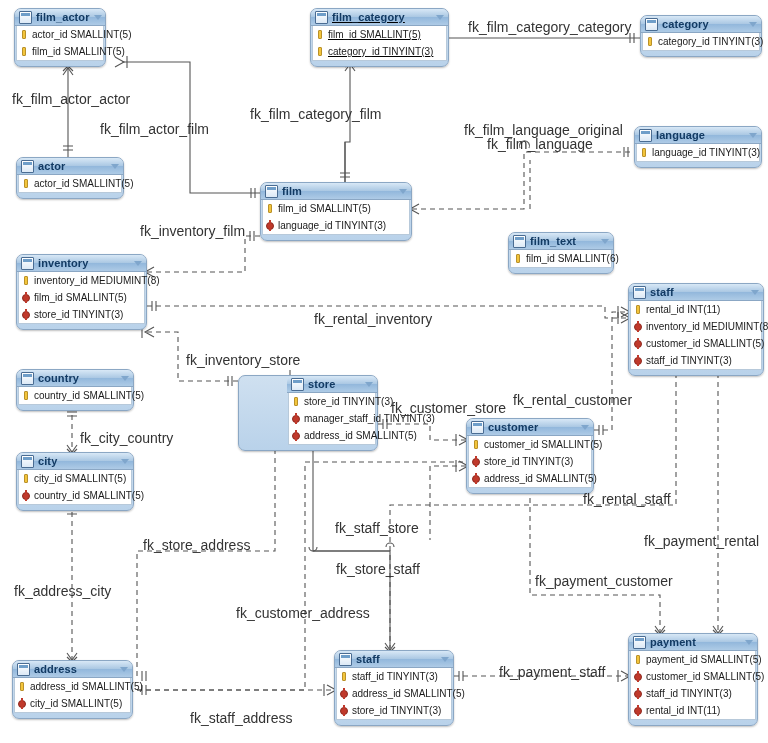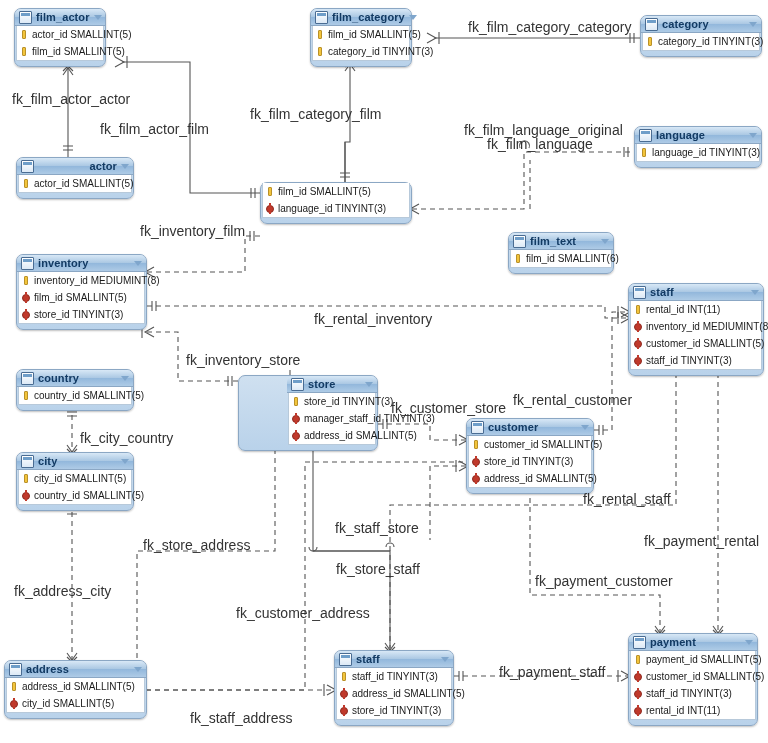--- a/index.html
+++ b/index.html
@@ -191,21 +191,21 @@
           <span class="kico pk"></span>
           <span class="fname">actor_id SMALLINT(5)</span>
         </div>
       <div class="row">
           <span class="kico pk"></span>
           <span class="fname">film_id SMALLINT(5)</span>
         </div>
     </div>
   </div>
 
-  <div class="tbl" style="left:310px;top:8px;width:102px;">
+  <div class="tbl" style="left:310px;top:8px;width:139px;text-decoration:underline;">
     <div class="hdr">
       <span class="tico"></span>
       <span class="tname">film_category</span>
       <span class="caret"></span>
     </div>
     <div class="rows">
       <div class="row">
           <span class="kico pk"></span>
           <span class="fname">film_id SMALLINT(5)</span>
         </div>
@@ -237,35 +237,40 @@
       <span class="caret"></span>
     </div>
     <div class="rows">
       <div class="row">
           <span class="kico pk"></span>
           <span class="fname">language_id TINYINT(3)</span>
         </div>
     </div>
   </div>
 
-  <div class="tbl" style="left:16px;top:157px;width:118px;text-align:right;">
+  <div class="tbl" style="left:16px;top:157px;width:108px;">
     <div class="hdr">
       <span class="tico"></span>
       <span class="tname">actor</span>
       <span class="caret"></span>
     </div>
     <div class="rows">
       <div class="row">
           <span class="kico pk"></span>
           <span class="fname">actor_id SMALLINT(5)</span>
         </div>
     </div>
   </div>
 
   <div class="tbl" style="left:260px;top:182px;width:152px;">
+    <div class="hdr">
+      <span class="tico"></span>
+      <span class="tname">film</span>
+      <span class="caret"></span>
+    </div>
     <div class="rows">
       <div class="row">
           <span class="kico pk"></span>
           <span class="fname">film_id SMALLINT(5)</span>
         </div>
       <div class="row">
           <span class="kico fk"></span>
           <span class="fname">language_id TINYINT(3)</span>
         </div>
     </div>
@@ -402,21 +407,21 @@
           <span class="kico pk"></span>
           <span class="fname">city_id SMALLINT(5)</span>
         </div>
       <div class="row">
           <span class="kico fk"></span>
           <span class="fname">country_id SMALLINT(5)</span>
         </div>
     </div>
   </div>
 
-  <div class="tbl" style="left:4px;top:660px;width:143px;">
+  <div class="tbl" style="left:12px;top:660px;width:121px;">
     <div class="hdr">
       <span class="tico"></span>
       <span class="tname">address</span>
       <span class="caret"></span>
     </div>
     <div class="rows">
       <div class="row">
           <span class="kico pk"></span>
           <span class="fname">address_id SMALLINT(5)</span>
         </div>

